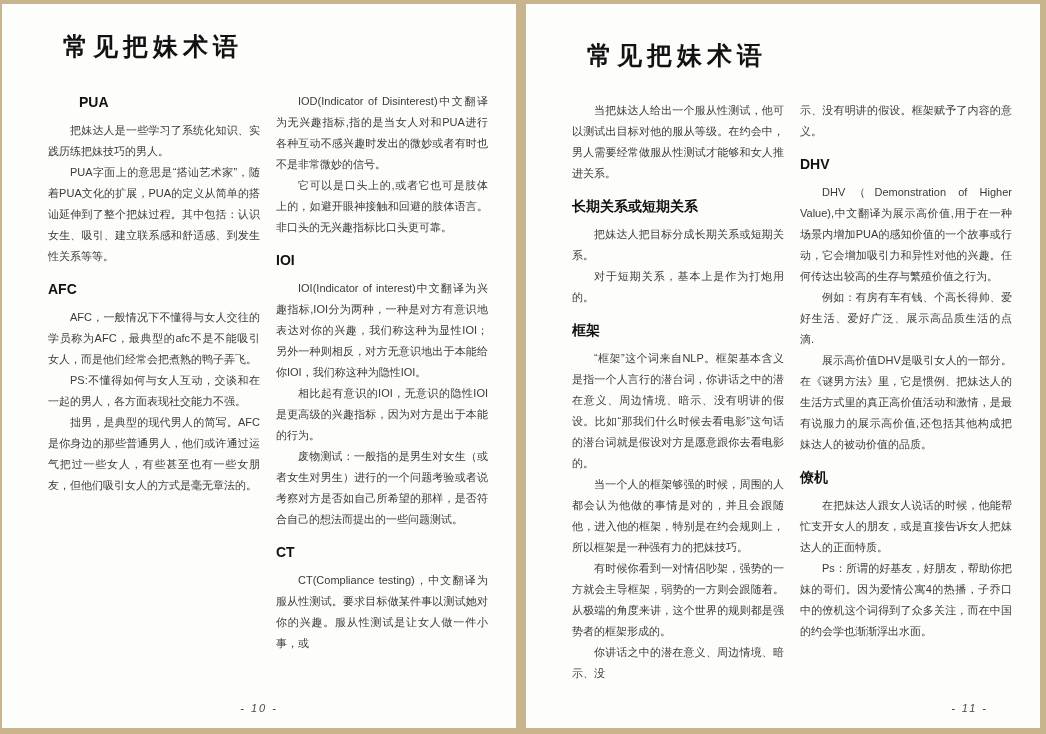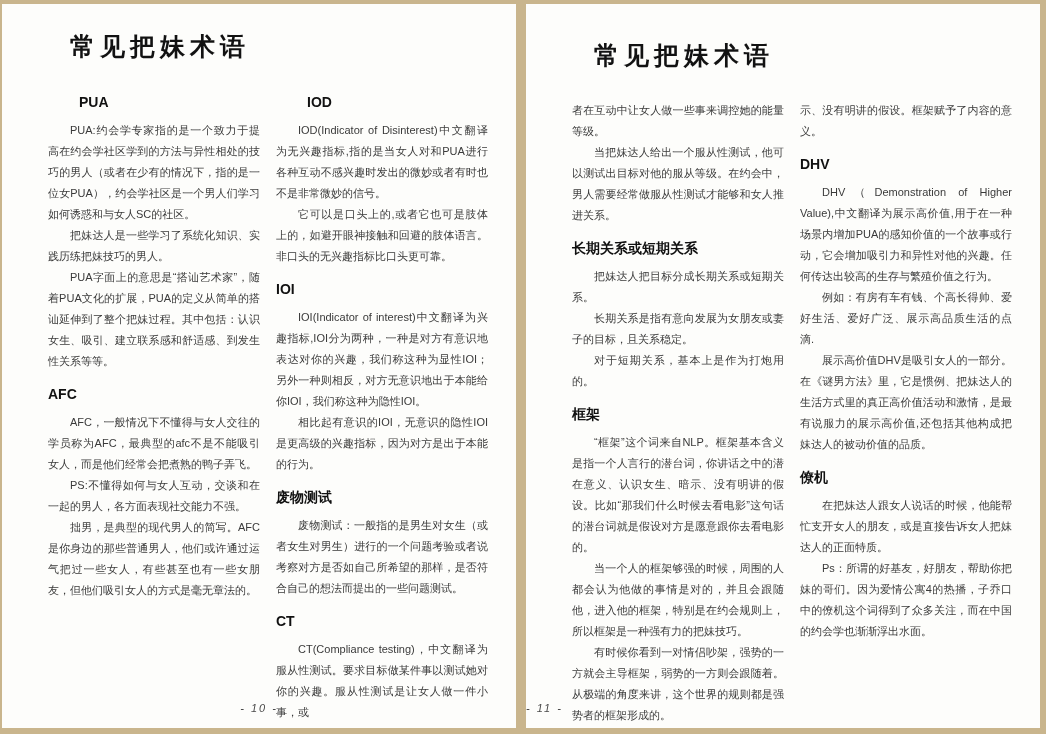--- a/index.html
+++ b/index.html
@@ -21,21 +21,21 @@
     flex: 1;
     background: #fdfdfb;
     padding: 26px 28px 0 46px;
     overflow: hidden;
   }
   .page-title {
     font-size: 25px;
     font-weight: bold;
     color: #121212;
     letter-spacing: 5px;
-    margin-left: 22px;
+    margin-left: 15px;
   }
   .page-right .page-title { margin-top: 9px; }
   .cols {
     display: flex;
     gap: 16px;
     margin-top: 28px;
   }
   .col {
     flex: 1;
     min-width: 0;
@@ -58,68 +58,63 @@
     position: absolute;
     bottom: 14px;
     left: 0;
     right: 0;
     font-size: 11px;
     color: #4a4a4a;
     letter-spacing: 2px;
     font-style: italic;
   }
   .pn-center { text-align: center; }
-  .pn-right  { padding-right: 52px; }
+  .pn-right  { text-align: right; padding-right: 52px; }
 </style>
 </head>
 <body>
 
 <div class="spread">
 
   <section class="page page-left">
     <h1 class="page-title">常见把妹术语</h1>
     <div class="cols">
       <div class="col">
         <h3>PUA</h3>
-        <p>PUA:约会学专家指的是一个致力于提高在约会学社区学到的方法与异性相处的技巧的男人（或者在少有的情况下，指的是一位女PUA），约会学社区是一个男人们学习如何诱惑和与女人SC的社区。</p>
         <p>把妹达人是一些学习了系统化知识、实践历练把妹技巧的男人。</p>
         <p>PUA字面上的意思是“搭讪艺术家”，随着PUA文化的扩展，PUA的定义从简单的搭讪延伸到了整个把妹过程。其中包括：认识女生、吸引、建立联系感和舒适感、到发生性关系等等。</p>
         <h3>AFC</h3>
         <p>AFC，一般情况下不懂得与女人交往的学员称为AFC，最典型的afc不是不能吸引女人，而是他们经常会把煮熟的鸭子弄飞。</p>
         <p>PS:不懂得如何与女人互动，交谈和在一起的男人，各方面表现社交能力不强。</p>
         <p>拙男，是典型的现代男人的简写。AFC是你身边的那些普通男人，他们或许通过运气把过一些女人，有些甚至也有一些女朋友，但他们吸引女人的方式是毫无章法的。</p>
       </div>
       <div class="col">
-        <h3>IOD</h3>
         <p>IOD(Indicator of Disinterest)中文翻译为无兴趣指标,指的是当女人对和PUA进行各种互动不感兴趣时发出的微妙或者有时也不是非常微妙的信号。</p>
         <p>它可以是口头上的,或者它也可是肢体上的，如避开眼神接触和回避的肢体语言。非口头的无兴趣指标比口头更可靠。</p>
         <h3>IOI</h3>
         <p>IOI(Indicator of interest)中文翻译为兴趣指标,IOI分为两种，一种是对方有意识地表达对你的兴趣，我们称这种为显性IOI；另外一种则相反，对方无意识地出于本能给你IOI，我们称这种为隐性IOI。</p>
         <p>相比起有意识的IOI，无意识的隐性IOI是更高级的兴趣指标，因为对方是出于本能的行为。</p>
-        <h3>废物测试</h3>
         <p>废物测试：一般指的是男生对女生（或者女生对男生）进行的一个问题考验或者说考察对方是否如自己所希望的那样，是否符合自己的想法而提出的一些问题测试。</p>
         <h3>CT</h3>
         <p>CT(Compliance testing)，中文翻译为服从性测试。要求目标做某件事以测试她对你的兴趣。服从性测试是让女人做一件小事，或</p>
       </div>
     </div>
     <div class="page-number pn-center">- 10 -</div>
   </section>
 
   <section class="page page-right">
     <h1 class="page-title">常见把妹术语</h1>
     <div class="cols">
       <div class="col">
-        <p class="no-indent">者在互动中让女人做一些事来调控她的能量等级。</p>
         <p>当把妹达人给出一个服从性测试，他可以测试出目标对他的服从等级。在约会中，男人需要经常做服从性测试才能够和女人推进关系。</p>
         <h3>长期关系或短期关系</h3>
         <p>把妹达人把目标分成长期关系或短期关系。</p>
-        <p>长期关系是指有意向发展为女朋友或妻子的目标，且关系稳定。</p>
         <p>对于短期关系，基本上是作为打炮用的。</p>
         <h3>框架</h3>
-        <p>“框架”这个词来自NLP。框架基本含义是指一个人言行的潜台词，你讲话之中的潜在意义、认识女生、暗示、没有明讲的假设。比如“那我们什么时候去看电影”这句话的潜台词就是假设对方是愿意跟你去看电影的。</p>
+        <p>“框架”这个词来自NLP。框架基本含义是指一个人言行的潜台词，你讲话之中的潜在意义、周边情境、暗示、没有明讲的假设。比如“那我们什么时候去看电影”这句话的潜台词就是假设对方是愿意跟你去看电影的。</p>
         <p>当一个人的框架够强的时候，周围的人都会认为他做的事情是对的，并且会跟随他，进入他的框架，特别是在约会规则上，所以框架是一种强有力的把妹技巧。</p>
         <p>有时候你看到一对情侣吵架，强势的一方就会主导框架，弱势的一方则会跟随着。从极端的角度来讲，这个世界的规则都是强势者的框架形成的。</p>
         <p>你讲话之中的潜在意义、周边情境、暗示、没</p>
       </div>
       <div class="col">
         <p class="no-indent">示、没有明讲的假设。框架赋予了内容的意义。</p>
         <h3>DHV</h3>
         <p>DHV（Demonstration of Higher Value),中文翻译为展示高价值,用于在一种场景内增加PUA的感知价值的一个故事或行动，它会增加吸引力和异性对他的兴趣。任何传达出较高的生存与繁殖价值之行为。</p>
         <p>例如：有房有车有钱、个高长得帅、爱好生活、爱好广泛、展示高品质生活的点滴.</p>
         <p>展示高价值DHV是吸引女人的一部分。在《谜男方法》里，它是惯例、把妹达人的生活方式里的真正高价值活动和激情，是最有说服力的展示高价值,还包括其他构成把妹达人的被动价值的品质。</p>

